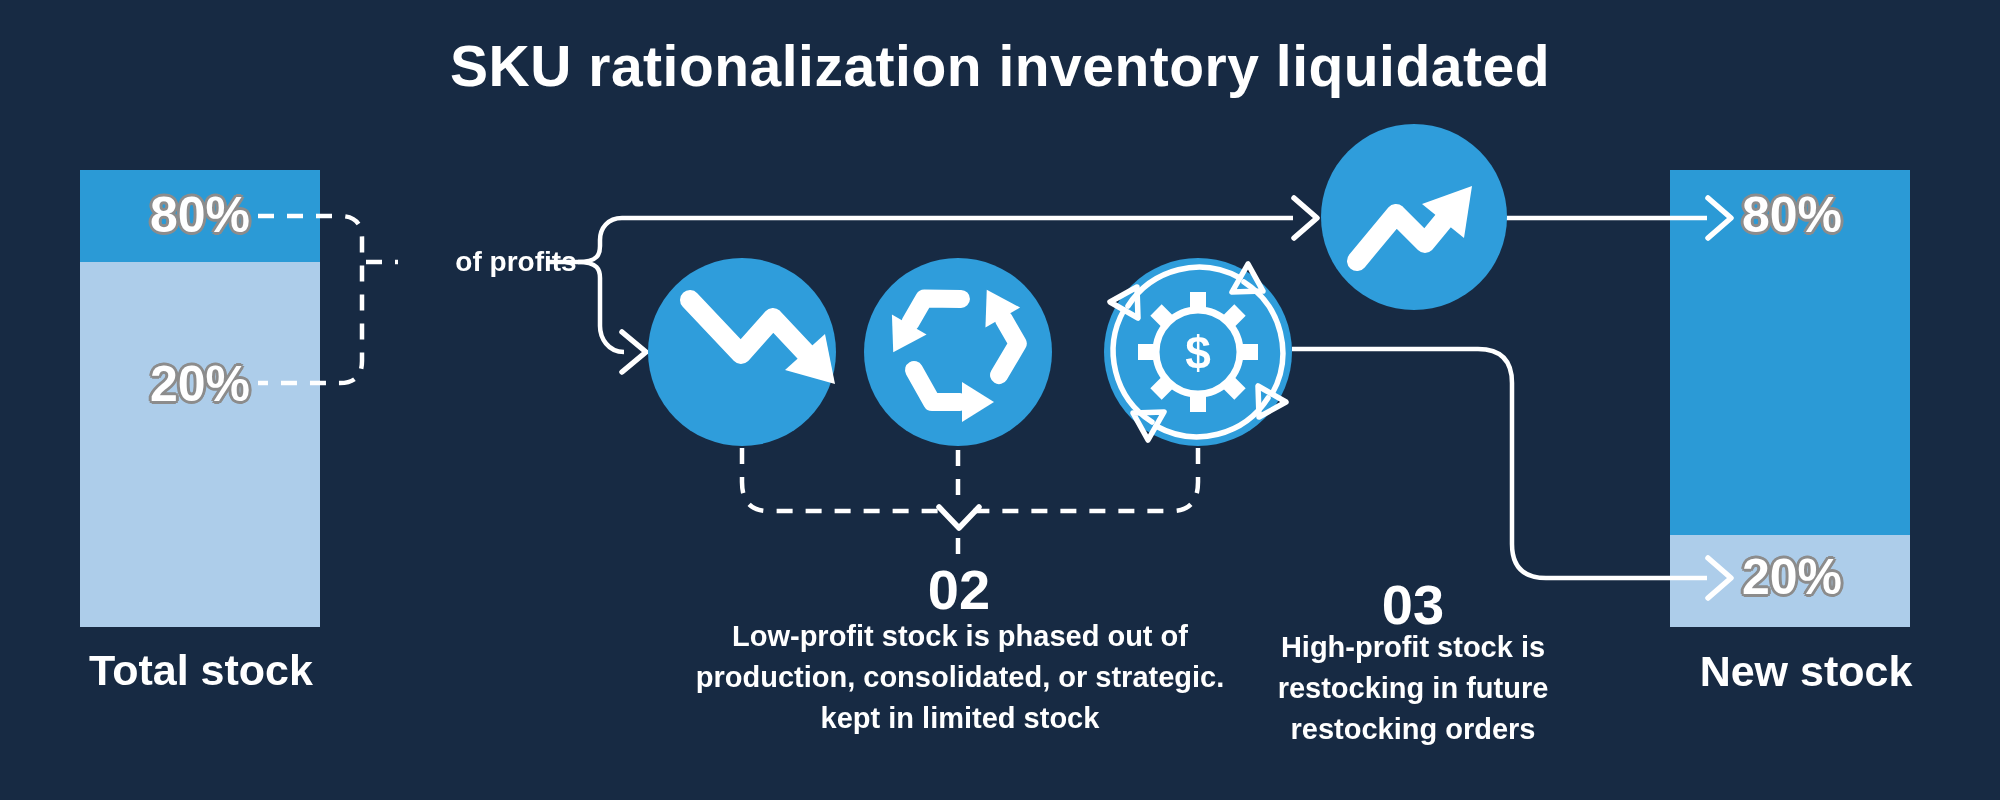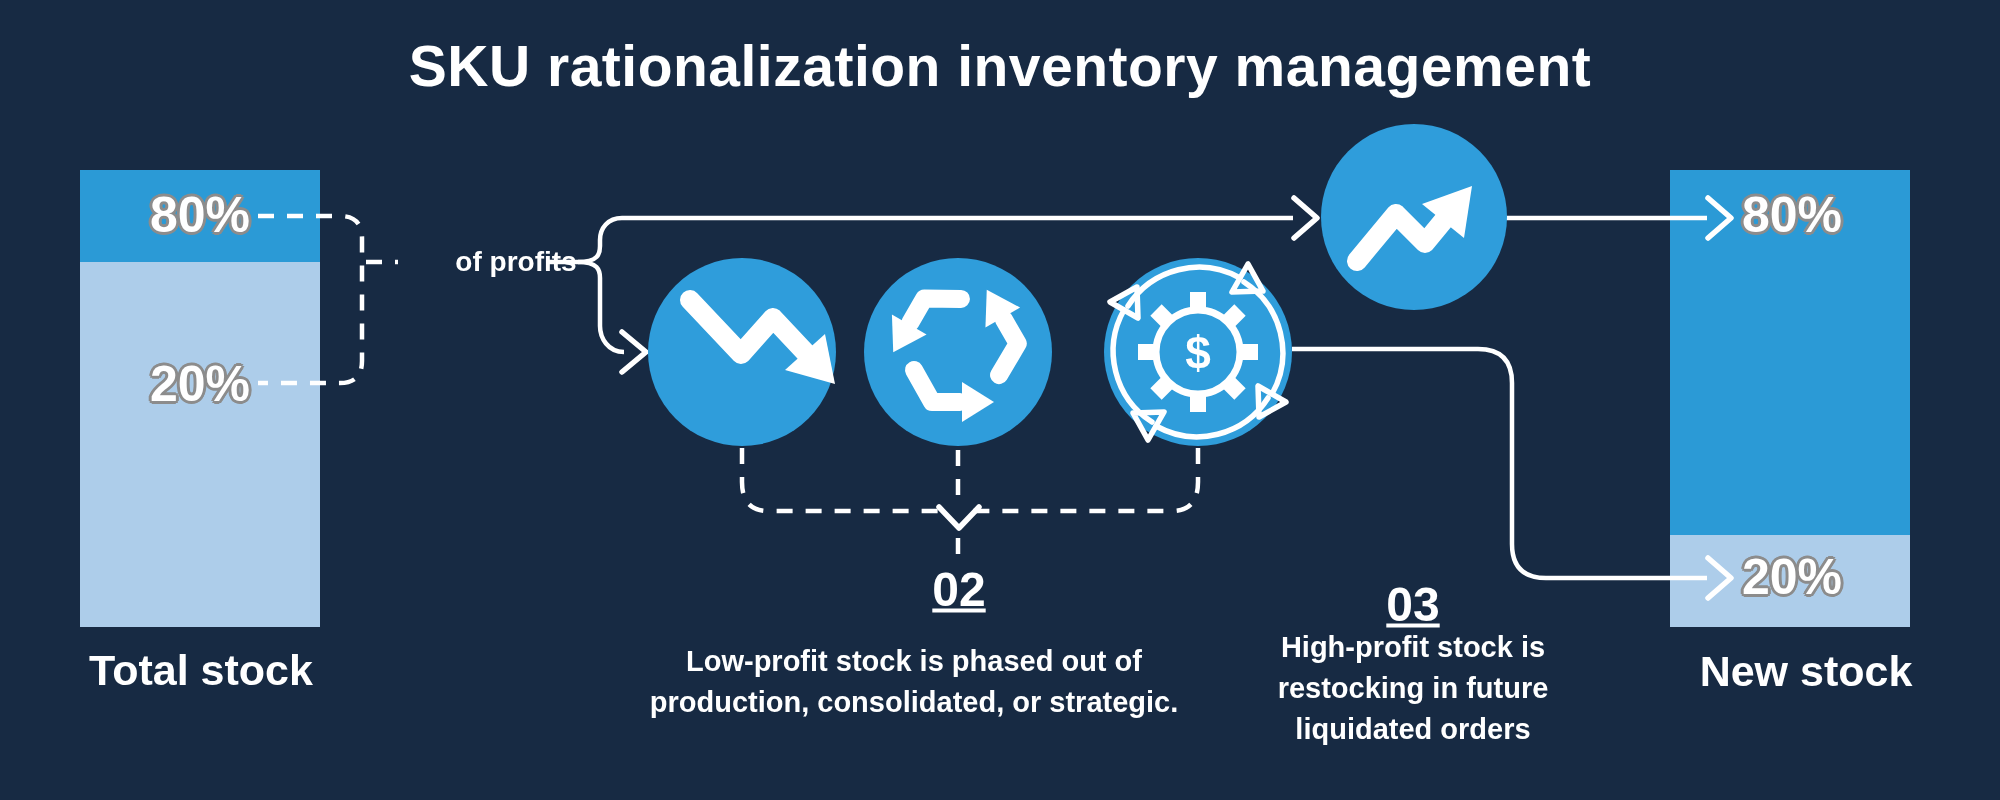--- a/index.html
+++ b/index.html
@@ -18,21 +18,21 @@
   .bar .seg{width:100%;}
   .pct{
     font-size:50px; z-index:12;
     text-shadow:3px 0 0 var(--pct-outline),-3px 0 0 var(--pct-outline),
       0 3px 0 var(--pct-outline),0 -3px 0 var(--pct-outline),
       2px 2px 0 var(--pct-outline),-2px 2px 0 var(--pct-outline),
       2px -2px 0 var(--pct-outline),-2px -2px 0 var(--pct-outline);
   }
   .stock-label{font-size:43px; z-index:10;}
   .of-profits{font-size:28px; z-index:10;margin-left:44px;}
-  .step-num{font-size:48px; z-index:10;text-decoration:underline;}
+  .step-num{font-size:56px; z-index:10;}
   .step-text{
     position:absolute; text-align:center; font-size:29px; z-index:10;
     transform:translateX(-50%); line-height:41px;
   }
   svg.net{position:absolute; left:0; top:0; z-index:5;}
   .route{fill:none; stroke:var(--line-white); stroke-width:4.5px;}
   .dashed{stroke-dasharray:16 13;}
   .chev{fill:none; stroke:var(--line-white); stroke-width:5.5px; stroke-linecap:round; stroke-linejoin:round;}
   .zig{fill:none; stroke:var(--line-white); stroke-width:20px; stroke-linecap:round; stroke-linejoin:round;}
   .tri{fill:var(--line-white); stroke:none;}
@@ -41,21 +41,21 @@
   .tooth{stroke:var(--line-white); stroke-width:16px;}
   .rec-arm{fill:none; stroke:var(--line-white); stroke-width:18px; stroke-linecap:round; stroke-linejoin:round;}
   .blue-circle{fill:var(--circle-blue);}
   .dollar{font-family:"Liberation Sans", sans-serif; font-weight:700; font-size:46px; fill:var(--line-white);}
 </style>
 </head>
 <body>
 
 <div class="canvas">
 
-  <div class="abs title" style="left:1000px; top:66px;">SKU rationalization inventory management</div>
+  <div class="abs title" style="left:1000px; top:66px;">SKU rationalization inventory liquidated</div>
 
   <div class="bar" style="left:80px;">
     <div class="seg" style="height:92px; background:var(--bar-blue);"></div>
     <div class="seg" style="height:365px; background:var(--bar-light);"></div>
   </div>
 
   <div class="bar" style="left:1670px;">
     <div class="seg" style="height:365px; background:var(--bar-blue);"></div>
     <div class="seg" style="height:92px; background:var(--bar-light);"></div>
   </div>
@@ -133,25 +133,26 @@
   <div class="abs pct" style="left:200px; top:384px;">20%</div>
   <div class="abs pct" style="left:1792px; top:215px;">80%</div>
   <div class="abs pct" style="left:1792px; top:577px;">20%</div>
 
   <div class="abs stock-label" style="left:201px; top:670px;">Total stock</div>
   <div class="abs stock-label" style="left:1790px; top:671px;margin-left:16px;">New stock</div>
 
   <div class="abs of-profits" style="left:472px; top:262px;">of profits</div>
 
   <div class="abs step-num" style="left:959px; top:589px;">02</div>
-  <div class="step-text" style="left:914px; top:616px; width:700px;margin-top:25px;">
+  <div class="step-text" style="left:960px; top:616px; width:700px;">
     <div>Low-profit stock is phased out of</div>
     <div>production, consolidated, or strategic.</div>
+    <div>kept in limited stock</div>
   </div>
 
   <div class="abs step-num" style="left:1413px; top:592px;margin-top:12px;">03</div>
   <div class="step-text" style="left:1413px; top:627px; width:520px;">
     <div>High-profit stock is</div>
     <div>restocking in future</div>
-    <div>liquidated orders</div>
+    <div>restocking orders</div>
   </div>
 
 </div>
 
 </body></html>

